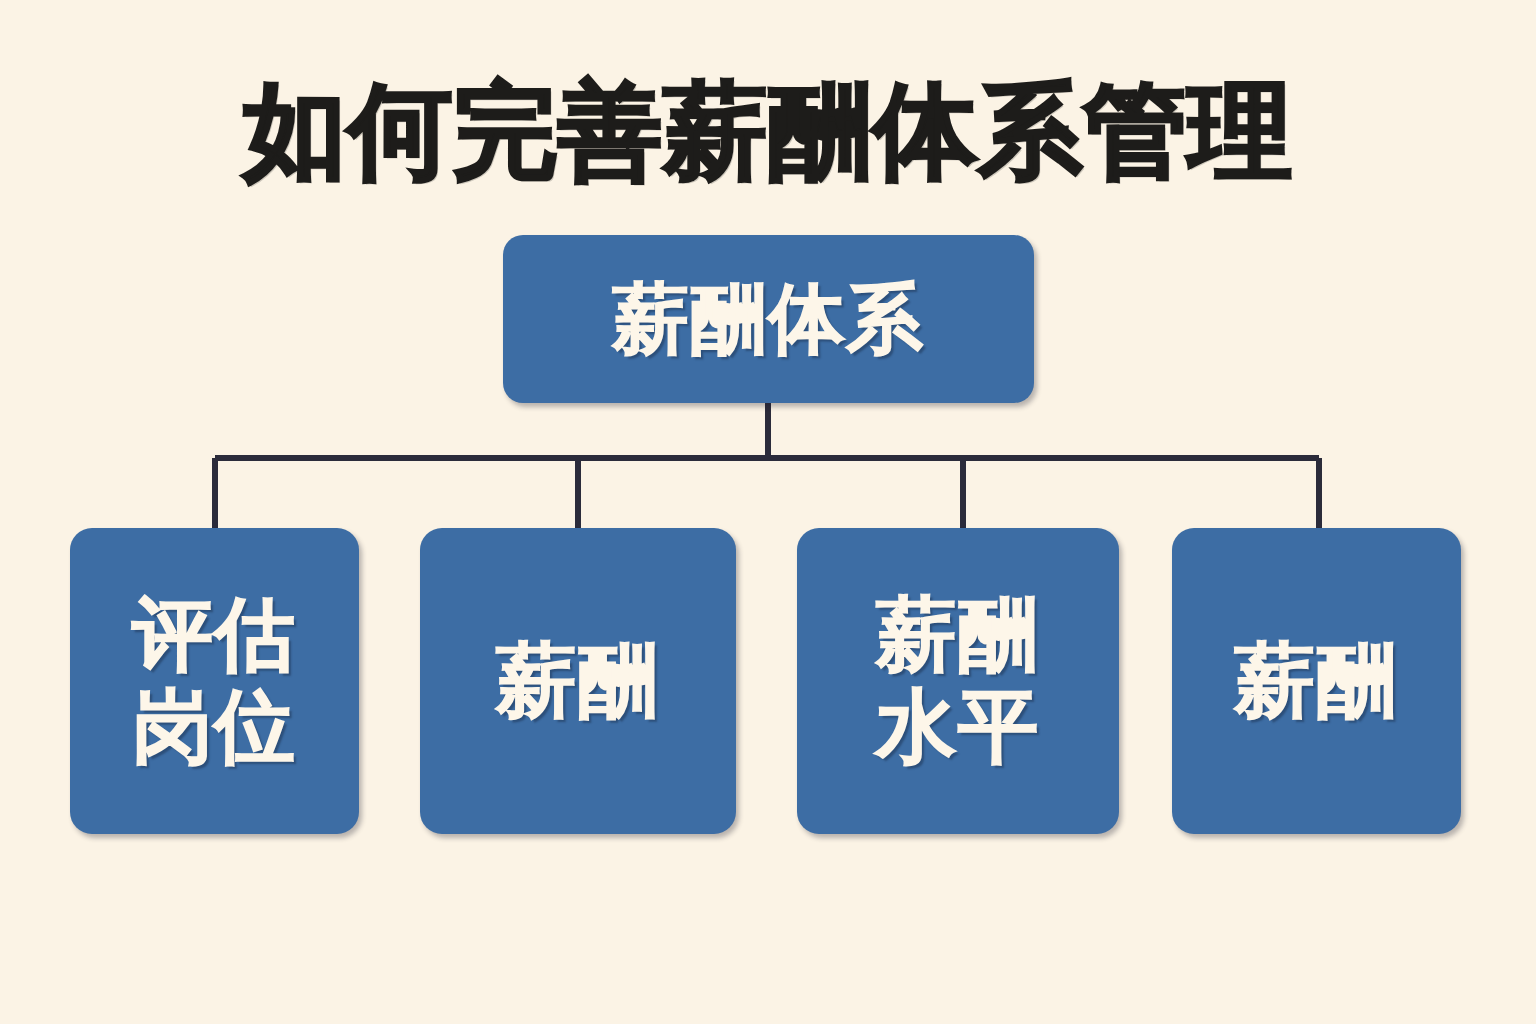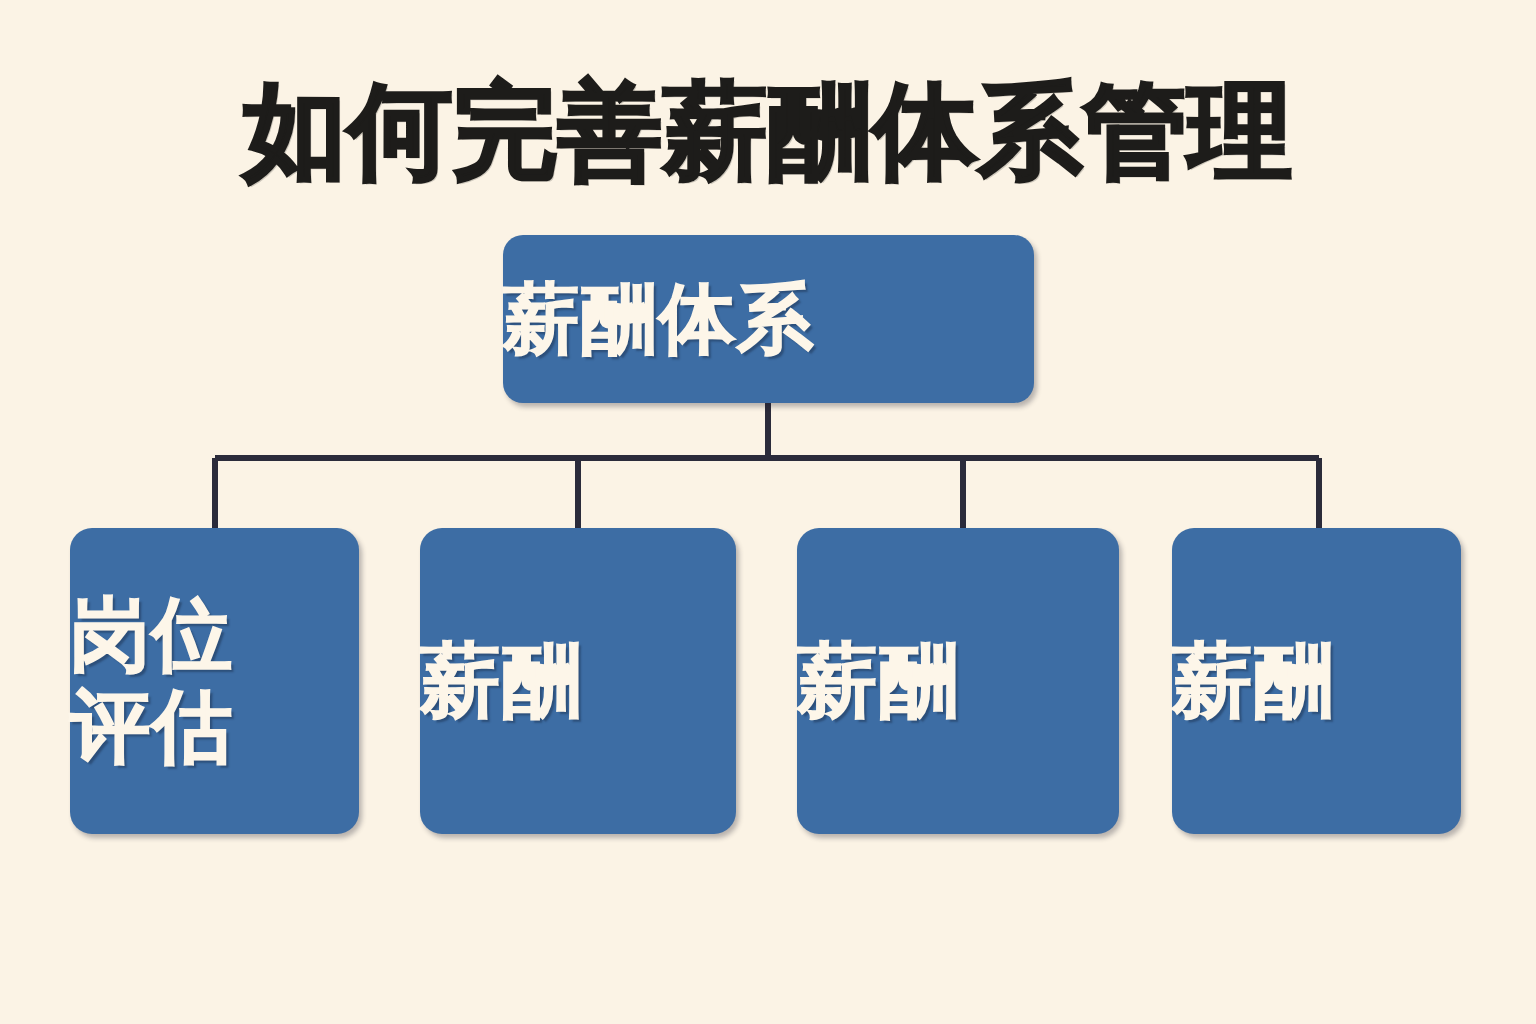--- a/index.html
+++ b/index.html
@@ -49,21 +49,21 @@
   }
 
   
   .node {
     position: absolute;
     background: #3d6da4;
     border-radius: 22px;
     box-shadow: 3px 4px 5px rgba(30,30,45,0.30);
     display: flex;
     align-items: center;
-    justify-content: flex-start;
+    justify-content: center;
     box-sizing: border-box;
   }
 
   .node-label {
     color: #fdf6e9;
     font-weight: 700;
     text-align: center;
     letter-spacing: 2px;
     text-shadow: 3px 3px 2px rgba(20,35,60,0.40);
     -webkit-text-stroke: 1.5px #fdf6e9;
@@ -116,34 +116,35 @@
     <line x1="963" y1="458" x2="963" y2="530" stroke="#2b2b3a" stroke-width="6"></line>
     <line x1="1319" y1="458" x2="1319" y2="530" stroke="#2b2b3a" stroke-width="6"></line>
   </svg>
 
   <div class="node" id="node-root">
     <span class="node-label">薪酬体系</span>
   </div>
 
   <div class="node node-child" id="node-child-0">
     <span class="node-label">
+      <span class="line">评估</span>
       <span class="line">岗位</span>
-      <span class="line">评估</span>
     </span>
   </div>
 
   <div class="node node-child" id="node-child-1">
     <span class="node-label">
       <span class="line">薪酬</span>
     </span>
   </div>
 
   <div class="node node-child" id="node-child-2">
     <span class="node-label">
       <span class="line">薪酬</span>
+      <span class="line">水平</span>
     </span>
   </div>
 
   <div class="node node-child" id="node-child-3">
     <span class="node-label">
       <span class="line">薪酬</span>
     </span>
   </div>
 
 </div>

